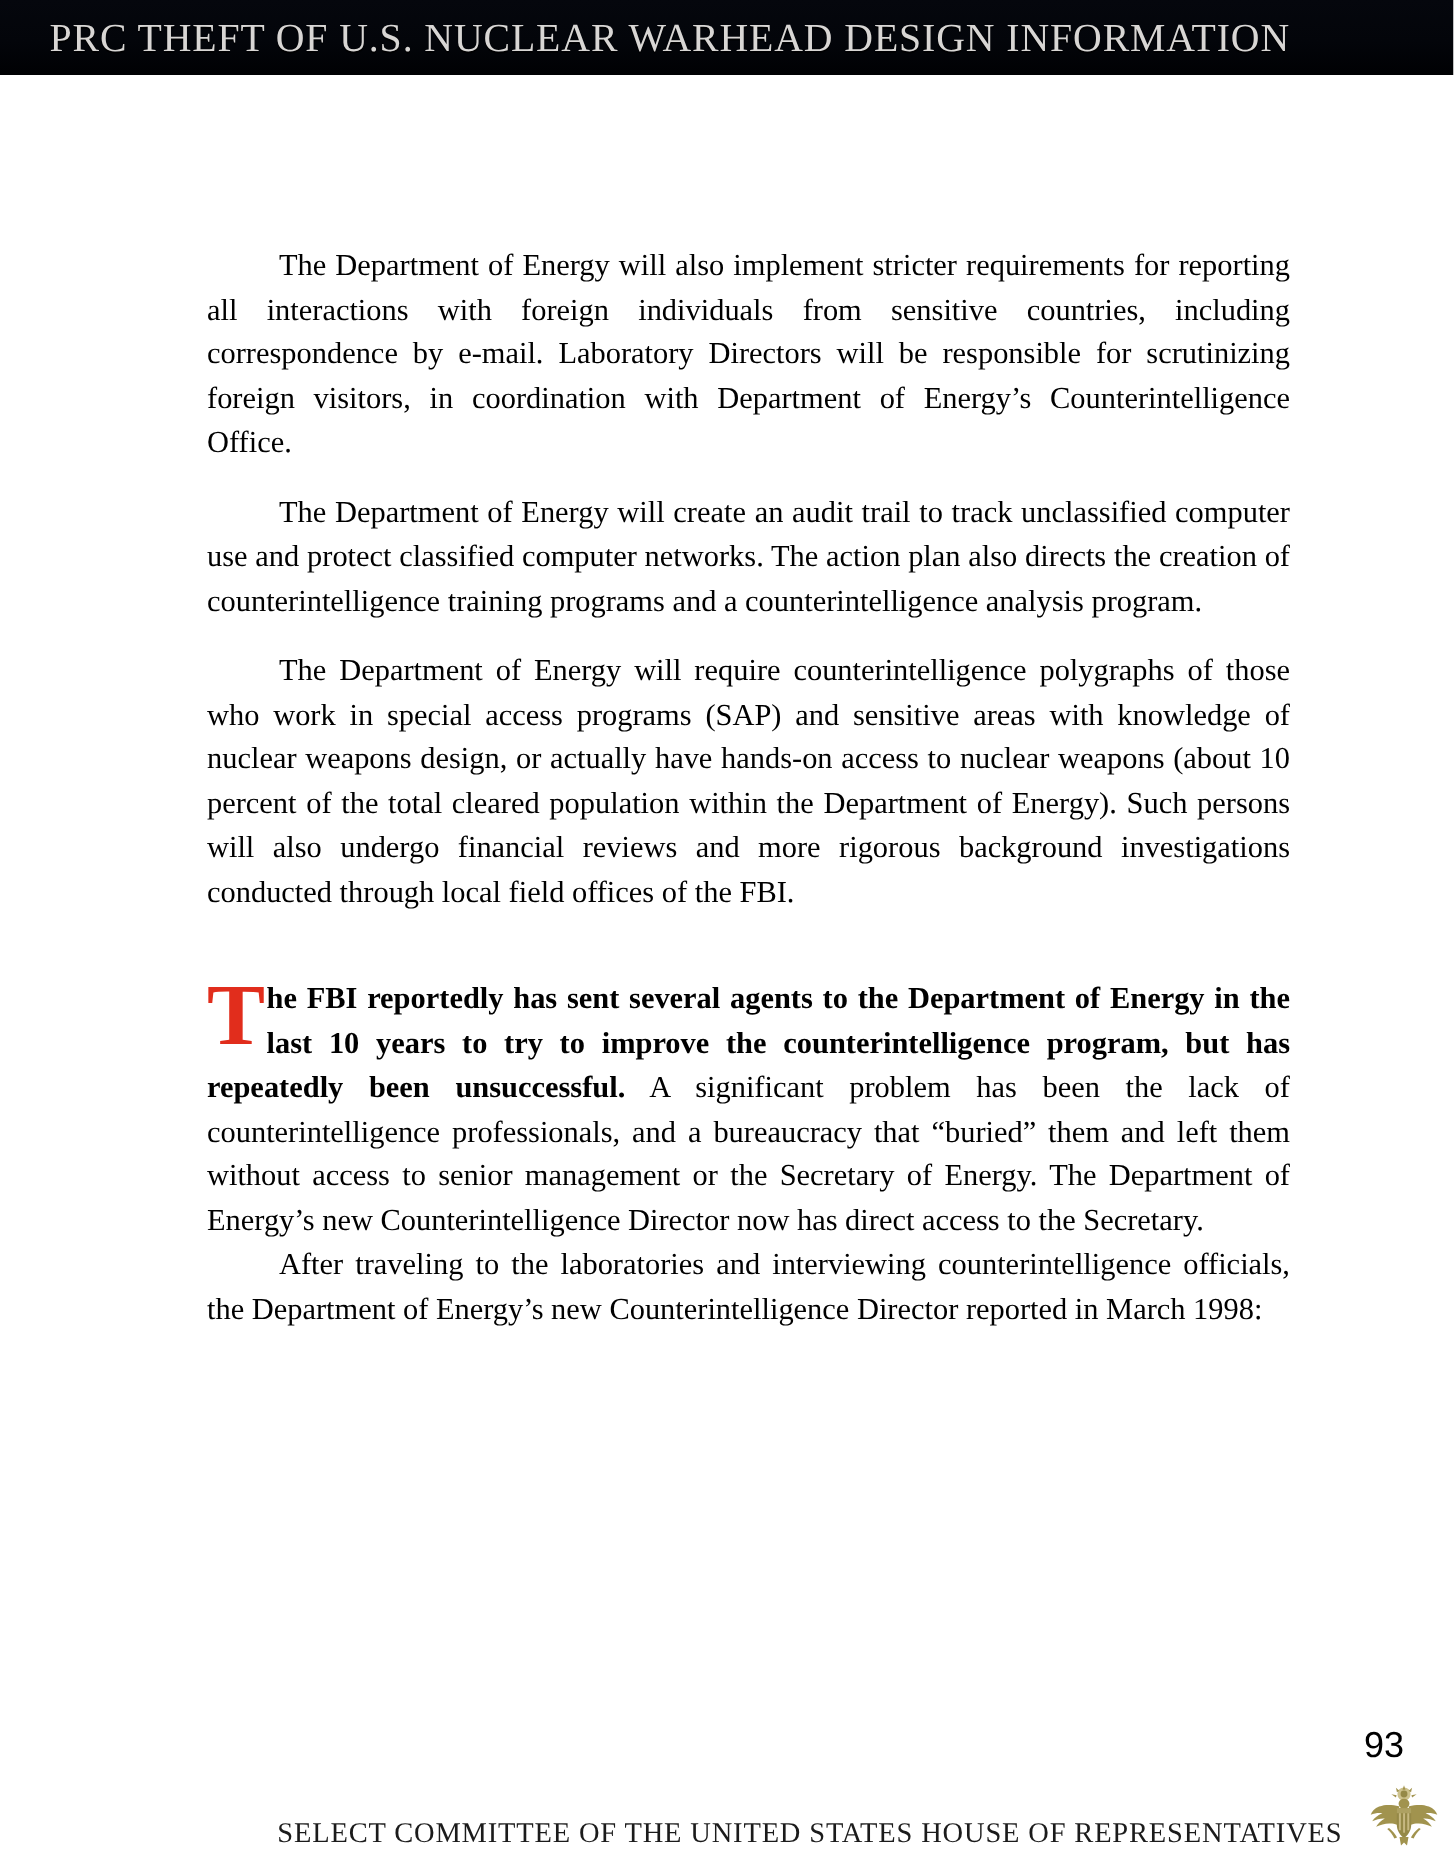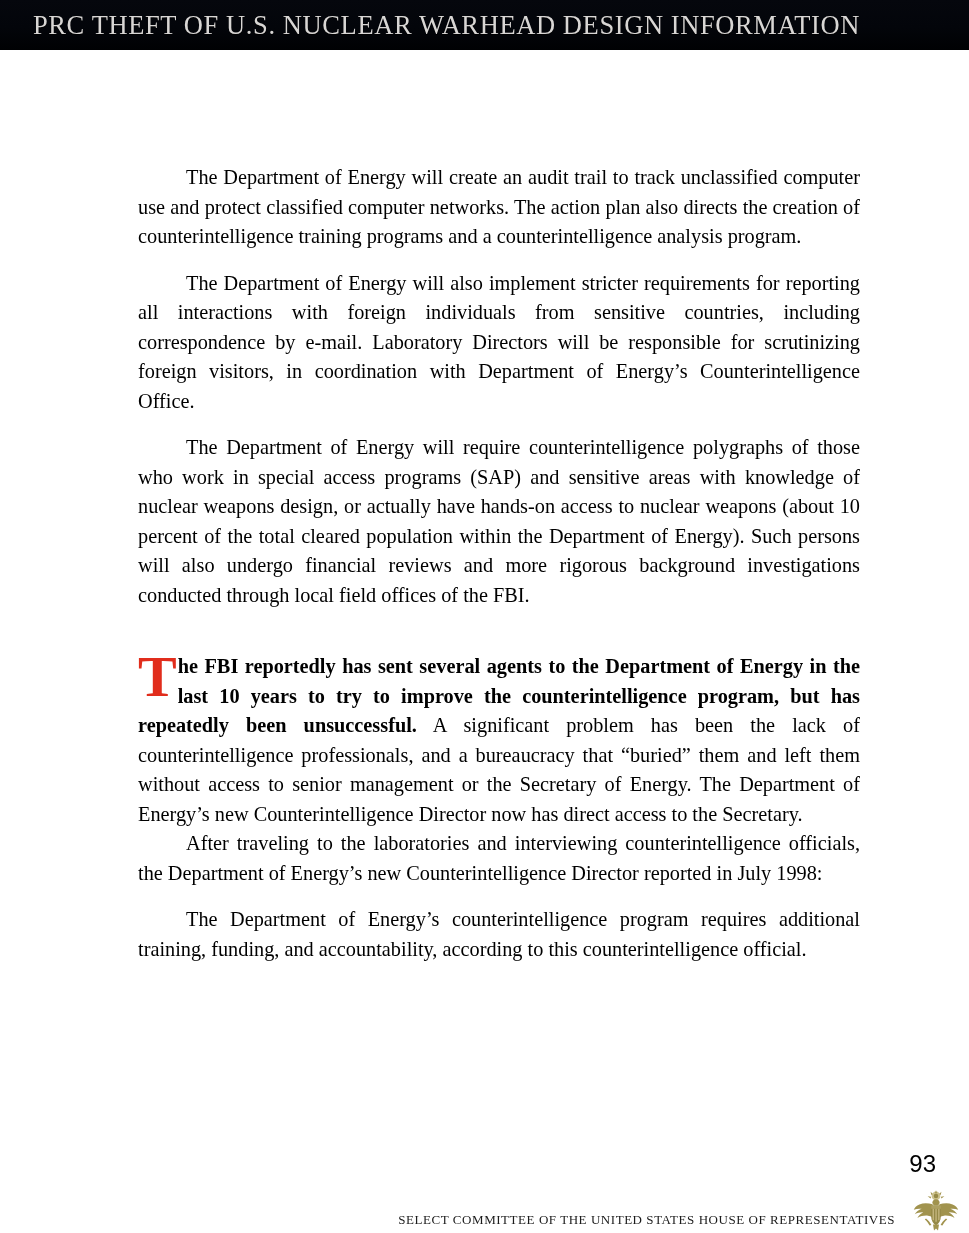--- a/index.html
+++ b/index.html
@@ -105,21 +105,21 @@
     font-weight: normal;
     font-size: 24px;
     line-height: 1;
     color: #000;
   }
   .footer-line {
     position: absolute;
     right: 74px;
     top: 1212px;
     font-family: "Liberation Serif", "DejaVu Serif", serif;
-    font-size: 13px;
+    font-size: 19px;
     letter-spacing: 0.55px;
     color: #1b1b1b;
     white-space: nowrap;
   }
   .seal {
     position: absolute;
     right: 9px;
     top: 1190px;
     width: 48px;
     height: 43px;
@@ -127,34 +127,33 @@
 </style>
 </head>
 <body>
 
 <div class="page-header">
   <div class="page-header-title">PRC THEFT OF U.S. NUCLEAR WARHEAD DESIGN INFORMATION</div>
 </div>
 
 <div class="page-body">
 
+  <p class="para">The Department of Energy will also implement stricter requirements for reporting all interactions with foreign individuals from sensitive countries, including correspondence by e-mail.  Laboratory Directors will be responsible for scrutinizing foreign visitors, in coordination with Department of Energy’s Counterintelligence Office.</p>
+
   <p class="para">The Department of Energy will create an audit trail to track unclassified computer use and protect classified computer networks.  The action plan also directs the creation of counterintelligence training programs and a counterintelligence analysis program.</p>
-
-  <p class="para">The Department of Energy will also implement stricter requirements for reporting all interactions with foreign individuals from sensitive countries, including correspondence by e-mail.  Laboratory Directors will be responsible for scrutinizing foreign visitors, in coordination with Department of Energy’s Counterintelligence Office.</p>
 
   <p class="para">The Department of Energy will require counterintelligence polygraphs of those who work in special access programs (SAP) and sensitive areas with knowledge of nuclear weapons design, or actually have hands-on access to nuclear weapons (about 10 percent of the total cleared population within the Department of Energy).  Such persons will also undergo financial reviews and more rigorous background investigations conducted through local field offices of the FBI.</p>
 
   <p class="dropcap-para">
     <span class="dropcap">T</span><span class="lead-bold">he FBI reportedly has sent several agents to the Department of Energy in the last 10 years to try to improve the counterintelligence program, but has repeatedly been unsuccessful.</span><span> A significant problem has been the lack of counterintelligence professionals, and a bureaucracy that “buried” them and left them without access to senior management or the Secretary of Energy.  The Department of Energy’s new Counterintelligence Director now has direct access to the Secretary.</span>
   </p>
 
-  <p class="para">After traveling to the laboratories and interviewing counterintelligence officials, the Department of Energy’s new Counterintelligence Director reported in July 1998:</p>
+  <p class="para">After traveling to the laboratories and interviewing counterintelligence officials, the Department of Energy’s new Counterintelligence Director reported in March 1998:</p>
 
 
-  <p class="para after-quote">The Department of Energy’s counterintelligence program requires additional training, funding, and accountability, according to this counterintelligence official.</p>
 
 </div>
 
 <div class="page-number">93</div>
 
 <div class="footer-line">SELECT COMMITTEE OF THE UNITED STATES HOUSE OF REPRESENTATIVES</div>
 
 <svg class="seal" viewBox="0 0 48 43">
   <g fill="#9a8a3f" opacity="0.92">
 

